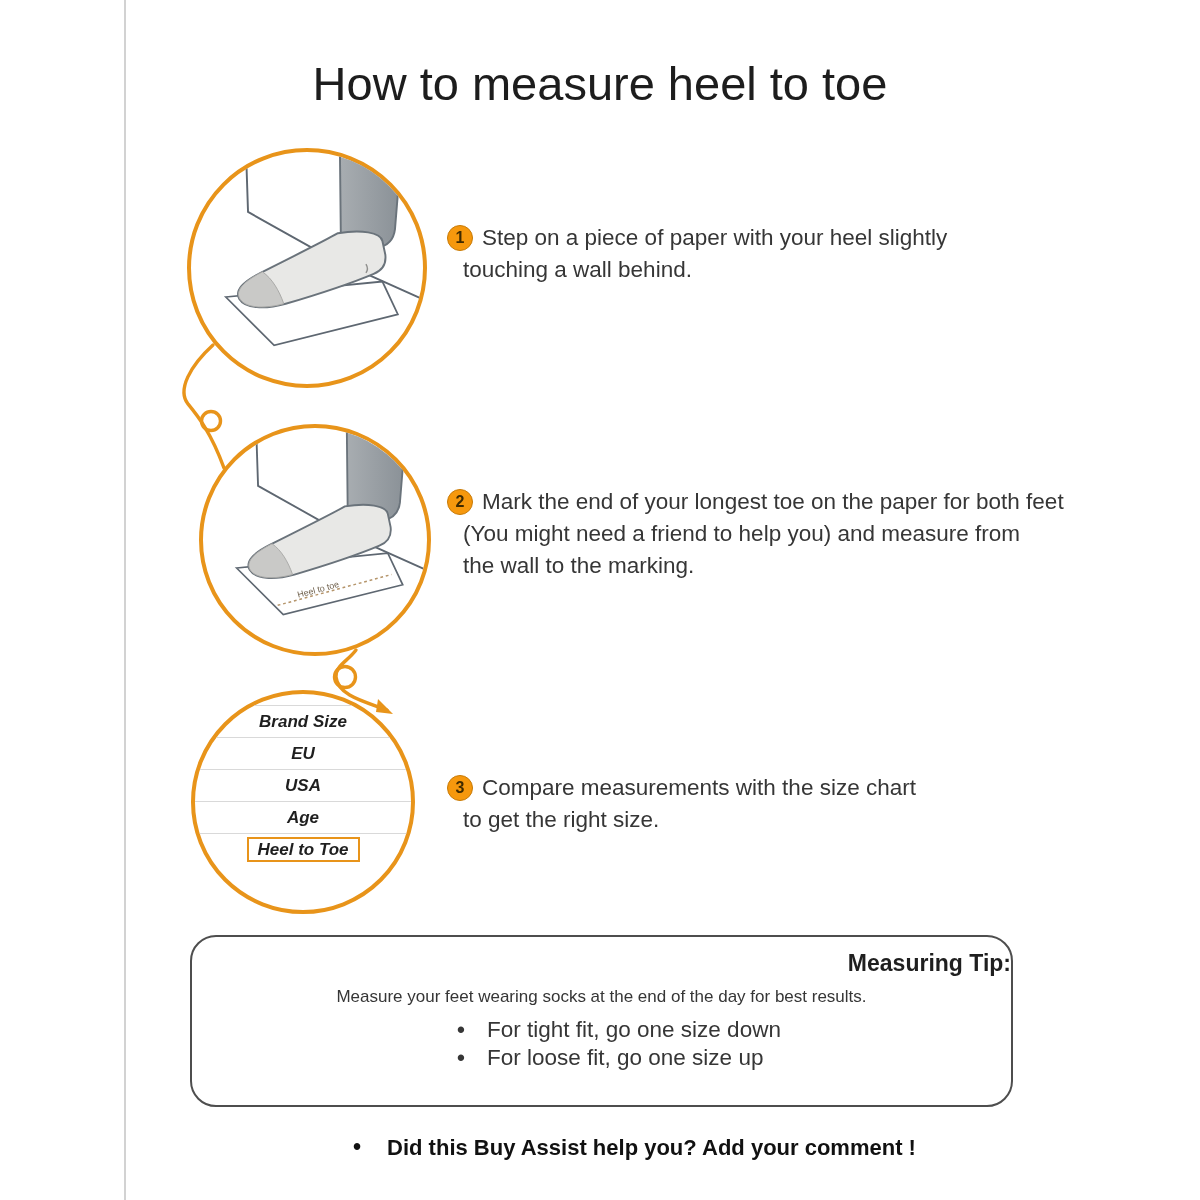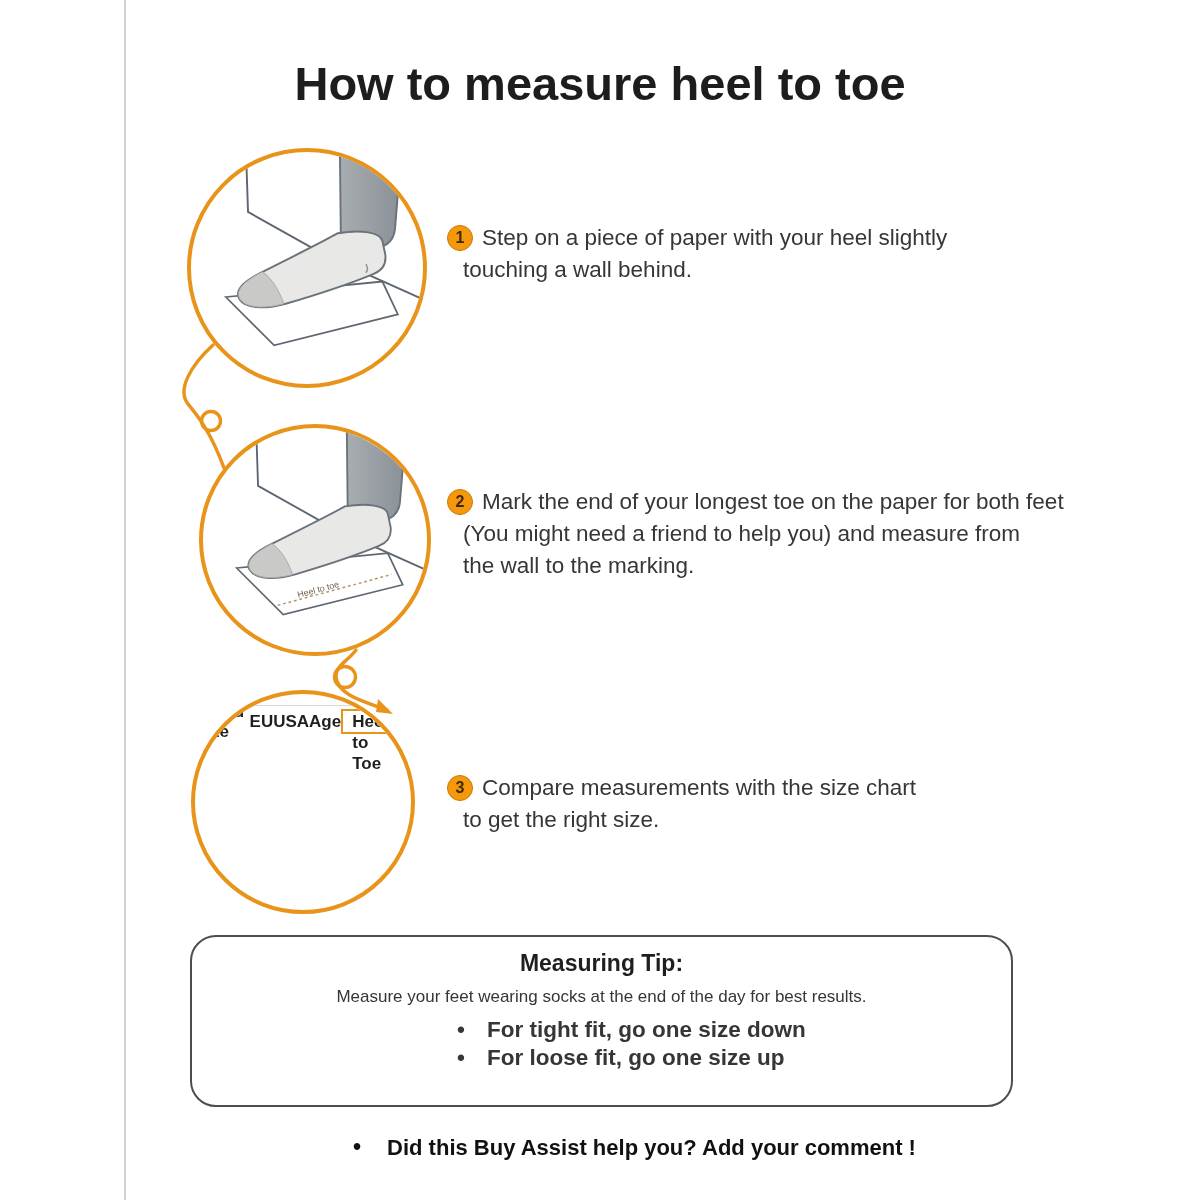--- a/index.html
+++ b/index.html
@@ -2,21 +2,21 @@
 <html><head>
 <meta charset="utf-8">
 <style>
   * { margin:0; padding:0; box-sizing:border-box; }
   html,body { width:1200px; height:1200px; background:#fff; }
   body { font-family:"Liberation Sans", sans-serif; position:relative; overflow:hidden; color:#333; }
 
   .page-edge-line { position:absolute; left:124px; top:0; width:2px; height:1200px; background:#d2d2d2; }
 
   .page-title { position:absolute; top:56px; left:0; width:100%; text-align:center;
-                font-size:47px; font-weight:700; color:#1d1d1d; }
+                font-size:47px; font-weight:400; color:#1d1d1d; }
 
   .connectors { position:absolute; left:0; top:0; width:1200px; height:1200px; pointer-events:none; }
 
   .illus-circle { position:absolute; border:4px solid #E8941A; border-radius:50%;
                   background:#fff; overflow:hidden; }
   #circle1 { left:187px; top:148px; width:240px; height:240px; }
   #circle2 { left:199px; top:424px; width:232px; height:232px; }
   #circle3 { left:191px; top:690px; width:224px; height:224px; }
   .illus-circle svg { width:100%; height:100%; display:block; }
 
@@ -24,34 +24,34 @@
   #step1 { left:447px; top:222px; width:560px; }
   #step2 { left:447px; top:486px; width:650px; }
   #step3 { left:447px; top:772px; width:520px; }
   .step .first { display:flex; align-items:flex-start; }
   .step .cont { margin-left:16px; }
   .badge { flex:0 0 auto; display:inline-flex; width:26px; height:26px; margin:3px 9px 0 0;
            border-radius:50%; background:#F6980D; border:1px solid #C87A06; color:#3F2A00;
            font-weight:700; font-size:16px; line-height:1; align-items:center; justify-content:center; }
 
   
-  .chart-rows { position:absolute; inset:0; padding-top:11px; display:flex; flex-direction:row; }
+  .chart-rows { position:absolute; inset:0; padding-top:11px; display:flex; flex-direction:column;font-style:italic; }
   .chart-row { height:32px; display:flex; align-items:center; justify-content:center;
                border-top:1px solid #d9d9d9; font-size:17px; font-weight:700; color:#1f1f1f; }
   .chart-row.boxed-row { border-top:1px solid #d9d9d9; }
   .hl-box { border:2px solid #E8941A; background:#fff; padding:0 9px; height:25px;
             line-height:21px; font-size:17px; font-weight:700; color:#1f1f1f; }
 
   .tip-box { position:absolute; left:190px; top:935px; width:823px; height:172px;
              border:2px solid #4E4E4E; border-radius:26px; background:#fff; }
-  .tip-title { margin-top:13px; text-align:center; font-size:23px; font-weight:700; color:#1f1f1f; }
+  .tip-title { margin-top:13px; text-align:right; font-size:23px; font-weight:700; color:#1f1f1f; }
   .tip-intro { margin-top:10px; text-align:center; font-size:17px; color:#363636; }
   .tip-sub { margin:9px 0 0 262px; font-size:22.5px; color:#363636; }
   .tip-cond { line-height:28px; }
-  .tip-bullet { display:flex; line-height:28px;font-weight:bold; }
+  .tip-bullet { display:flex; line-height:28px; }
   .tip-bullet .dot { width:33px; padding-left:3px; }
   .tip-bullet .dot::before { content:"•"; font-weight:700; }
 
   .footer-note { position:absolute; left:353px; top:1134px; display:flex; align-items:baseline; }
   .footer-note .dot { font-size:23px; font-weight:700; color:#111; }
   .footer-note .txt { margin-left:26px; font-size:22px; font-weight:700; color:#111; }
 </style>
 </head>
 <body>
 

